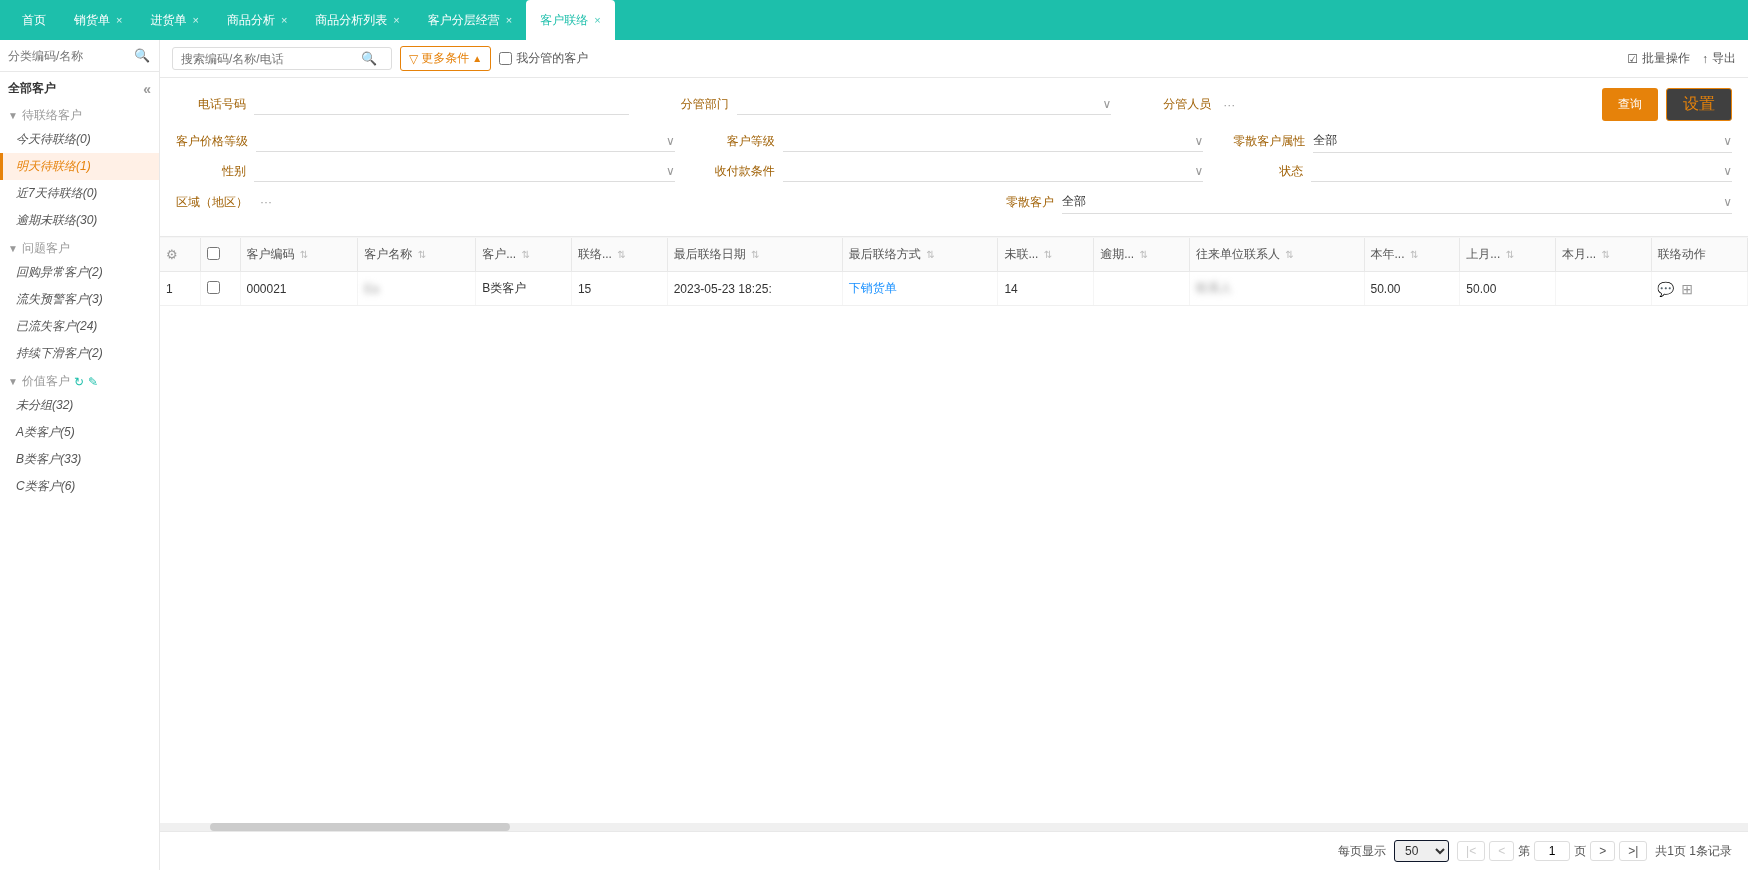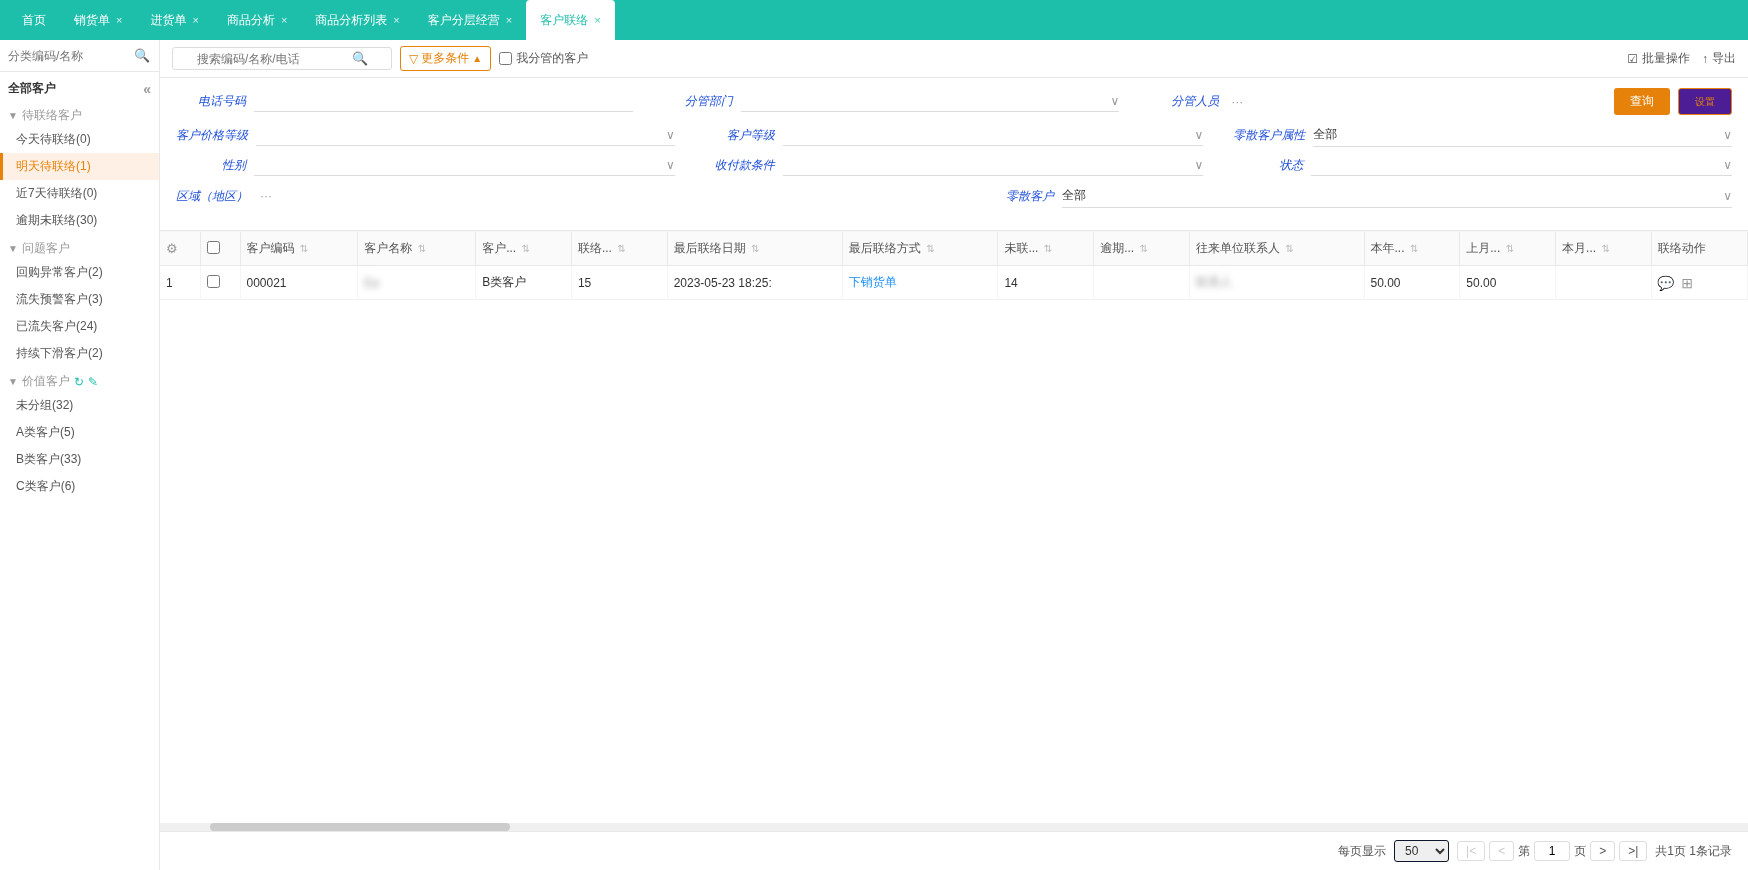--- a/index.html
+++ b/index.html
@@ -90,20 +90,21 @@
     }
     .sidebar-section-title .arrow {
       margin-right: 4px;
       font-size: 10px;
     }
     .sidebar-item {
       padding: 5px 8px 5px 16px;
       cursor: pointer;
       color: #555;
       white-space: nowrap;
+      font-style: italic;
     }
     .sidebar-item.active {
       background: #fff0e6;
       color: #e6820a;
       border-left: 3px solid #e6820a;
       padding-left: 13px;
     }
 
     
     .content-area {
@@ -120,21 +121,21 @@
       background: #fff;
       border-bottom: 1px solid #e8e8e8;
       padding: 6px 12px;
       gap: 8px;
     }
     .search-box {
       display: flex;
       align-items: center;
       border: 1px solid #ddd;
       border-radius: 3px;
-      padding: 3px 24px;
+      padding: 3px 8px;
       width: 220px;
     }
     .search-box input {
       border: none;
       outline: none;
       font-size: 12px;
       width: 180px;
       color: #999;
     }
     .search-box .si {
@@ -189,25 +190,24 @@
       margin-bottom: 0;
     }
     .filter-item {
       display: flex;
       align-items: center;
       flex: 1;
       gap: 8px;
       min-width: 0;
     }
     .filter-label {
-      color: #1d4ed8;
+      color: #a16207;
       white-space: nowrap;
       min-width: 70px;
       text-align: right;
-      font-style: italic;
     }
     .filter-input {
       flex: 1;
       border: none;
       border-bottom: 1px solid #ddd;
       outline: none;
       padding: 3px 0;
       font-size: 12px;
       background: transparent;
     }
@@ -233,27 +233,27 @@
       background: #e6820a;
       color: #fff;
       border: none;
       border-radius: 3px;
       padding: 5px 16px;
       cursor: pointer;
       font-size: 12px;
       margin-left: 8px;
     }
     .setting-btn {
-      background: #4c1d95;
+      background: #404040;
       color: #e6820a;
       border: 1px solid #e6820a;
       border-radius: 3px;
       padding: 5px 16px;
       cursor: pointer;
-      font-size: 10px;
+      font-size: 16px;
       margin-left: 4px;
     }
     .filter-dots {
       color: #999;
       margin: 0 4px;
     }
 
     
     .table-area {
       flex: 1;

